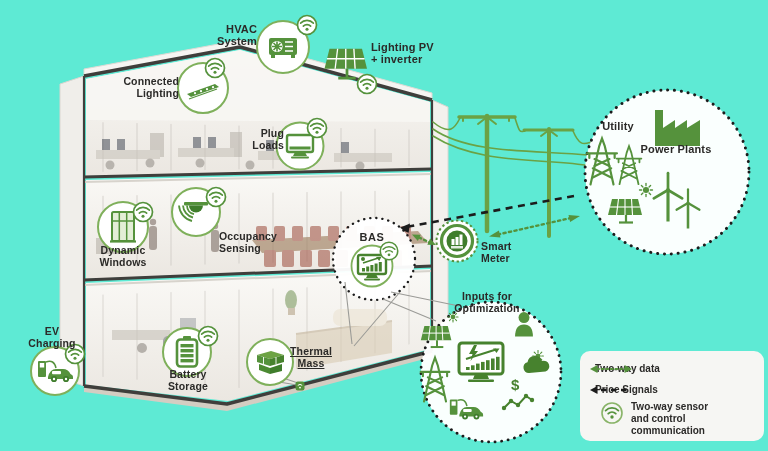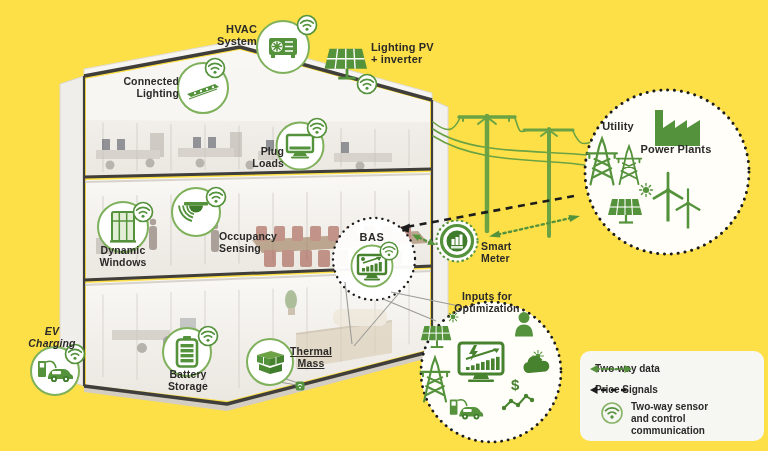--- a/index.html
+++ b/index.html
@@ -1,16 +1,16 @@
 <!DOCTYPE html>
 <html><head>
 <meta charset="utf-8">
 <style>
   html,body{margin:0;padding:0;background:#ffffff;}
-  .stage{position:relative;width:768px;height:451px;background:#fde047;overflow:hidden;
+  .stage{position:relative;width:768px;height:451px;background:#5eead4;overflow:hidden;
          font-family:"Liberation Sans",sans-serif;}
   .stage svg{position:absolute;left:0;top:0;}
   .lbl{position:absolute;font-weight:700;font-size:10.5px;color:#2b2a28;line-height:1.12;
        white-space:pre-line;letter-spacing:.15px;}
   .lbl.c{text-align:center;}
   .lbl.r{text-align:right;}
   .lbl.big{font-size:11px;}
   .dollar{position:absolute;font-weight:700;font-size:15px;color:#47822e;}
   .legend{position:absolute;left:580px;top:351px;width:184px;height:90px;
           background:#f6f6f3;border-radius:10px;}
@@ -406,27 +406,27 @@
     </g>
   </g>
 </svg>
 
 <div class="lbl r big" style="left:177px;top:23px;width:80px;">HVAC
 System</div>
 <div class="lbl big" style="left:371px;top:41px;">Lighting PV
 + inverter</div>
 <div class="lbl r" style="left:99px;top:76px;width:80px;">Connected
 Lighting</div>
-<div class="lbl r" style="left:224px;top:146px;width:60px;">Plug
+<div class="lbl r" style="left:224px;top:128px;width:60px;">Plug
 Loads</div>
 <div class="lbl" style="left:219px;top:210px;margin-top:21px;">Occupancy
 Sensing</div>
 <div class="lbl c" style="left:73px;top:245px;width:100px;">Dynamic
 Windows</div>
-<div class="lbl c" style="left:7px;top:326px;width:90px;font-style:italic;">EV
+<div class="lbl c" style="left:7px;top:326px;width:90px;">EV
 Charging</div>
 <div class="lbl c" style="left:138px;top:369px;width:100px;">Battery
 Storage</div>
 <div class="lbl c" style="left:276px;top:346px;width:70px;text-decoration:underline;">Thermal
 Mass</div>
 <div class="lbl c big" style="left:342px;top:231px;width:60px;letter-spacing:.6px;">BAS</div>
 <div class="lbl" style="left:481px;top:241px;">Smart
 Meter</div>
 <div class="lbl c big" style="left:578px;top:120px;width:80px;">Utility</div>
 <div class="lbl c big" style="left:616px;top:143px;width:120px;">Power Plants</div>

